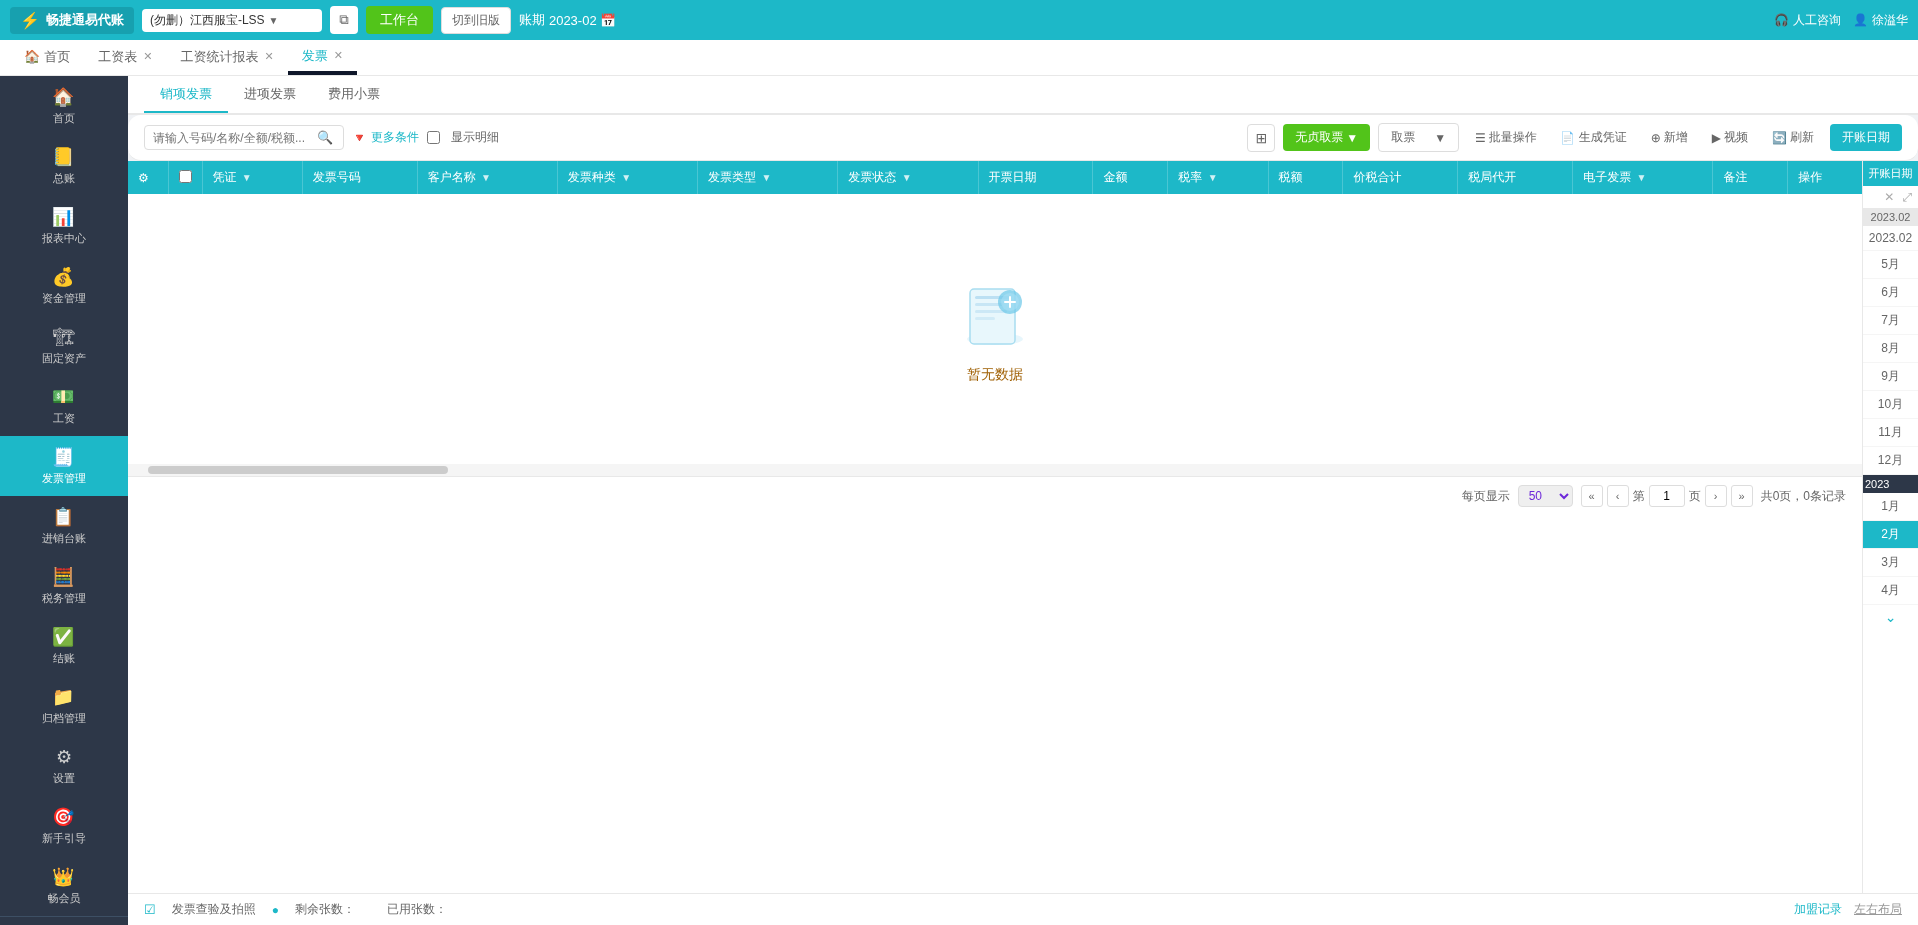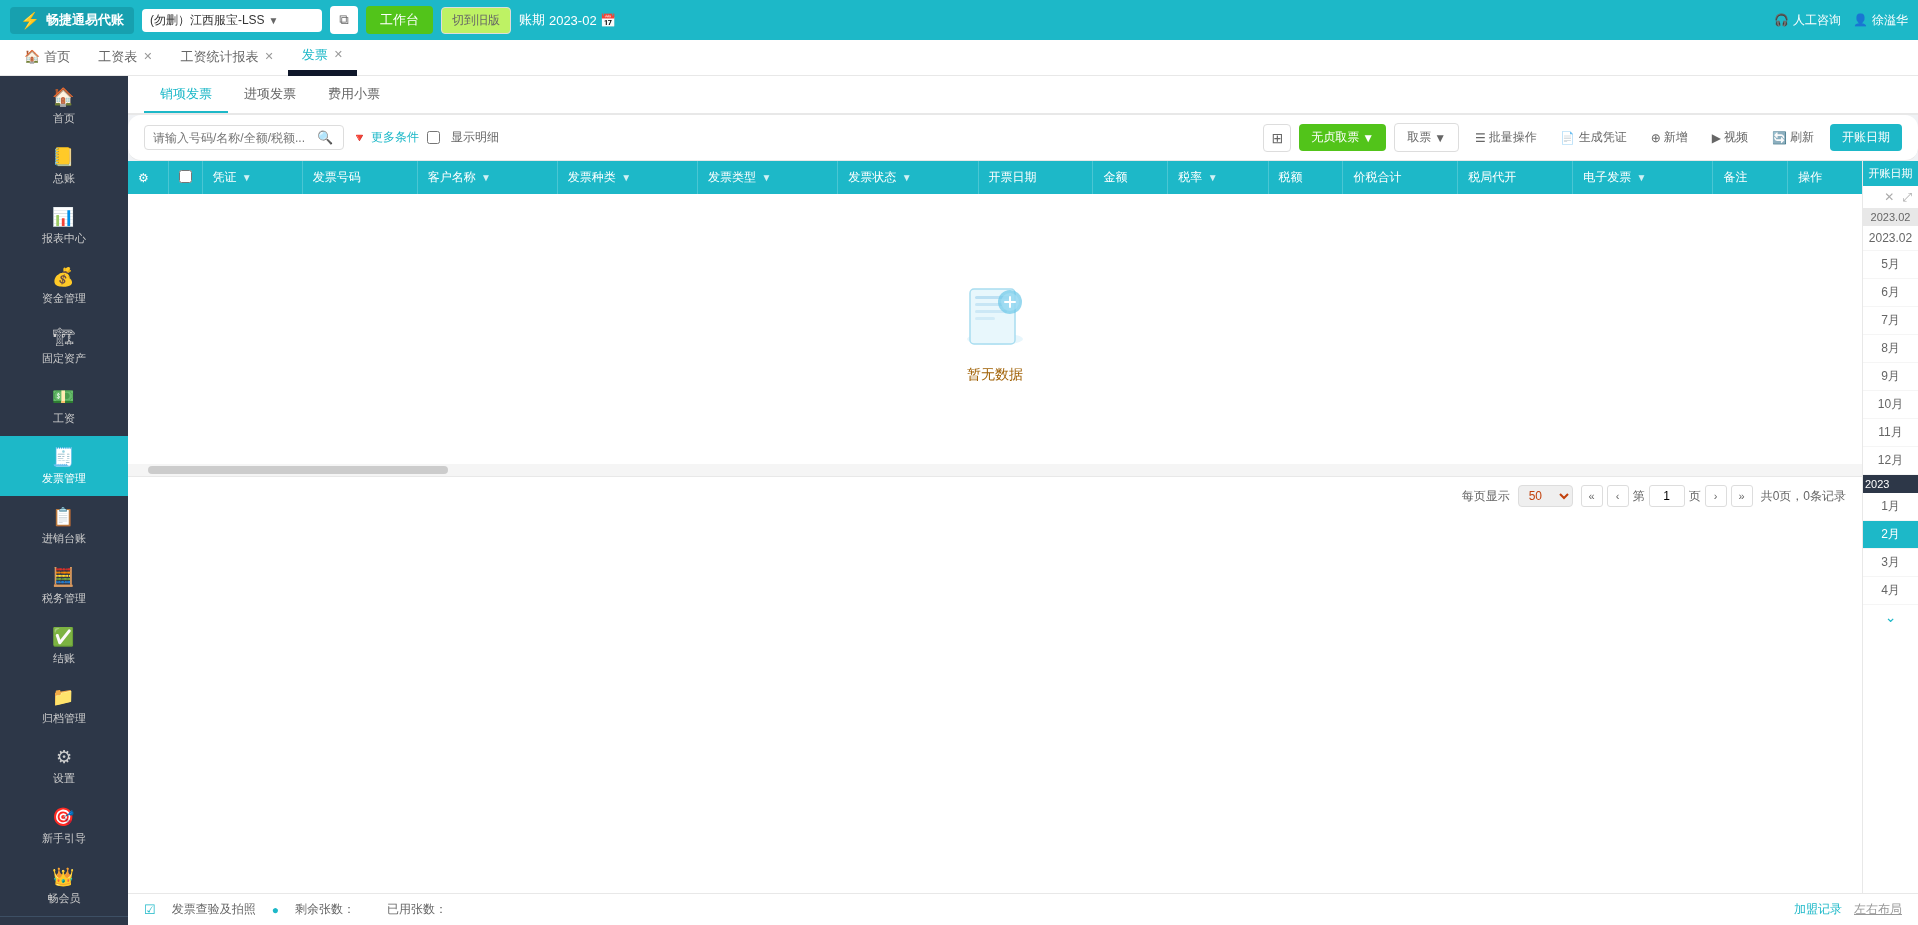--- a/index.html
+++ b/index.html
@@ -56,21 +56,21 @@
     .workspace-btn {
       background: #52c41a;
       color: white;
       border: none;
       border-radius: 4px;
       padding: 5px 14px;
       font-size: 13px;
       cursor: pointer;
     }
     .switch-old-btn {
-      background: #bef264;
+      background: #ffffff;
       color: #666;
       border: 1px solid #ddd;
       border-radius: 4px;
       padding: 4px 10px;
       font-size: 12px;
       cursor: pointer;
     }
     .period-info {
       display: flex;
       align-items: center;
@@ -117,21 +117,21 @@
       gap: 4px;
       padding: 6px 14px;
       font-size: 13px;
       color: #666;
       cursor: pointer;
       border-bottom: 2px solid transparent;
       position: relative;
     }
     .tab-item.active {
       color: #1db8c8;
-      border-bottom: 6px solid #0f172a;
+      border-bottom: 4px solid #0f172a;
       font-weight: 500;
     }
     .tab-close {
       font-size: 11px;
       color: #999;
       margin-left: 2px;
       cursor: pointer;
     }
 
     
@@ -283,21 +283,21 @@
     .btn-outline {
       background: white;
       color: #666;
       border: 1px solid #ddd;
       border-radius: 4px;
       padding: 5px 12px;
       font-size: 12px;
       cursor: pointer;
       display: flex;
       align-items: center;
-      gap: 3px;
+      gap: 19px;
     }
     .btn-text {
       background: transparent;
       color: #666;
       border: none;
       padding: 5px 8px;
       font-size: 12px;
       cursor: pointer;
       display: flex;
       align-items: center;
@@ -355,21 +355,21 @@
       border-top: 1px solid #e8e8e8;
       font-size: 12px;
       color: #666;
       gap: 8px;
     }
     .page-size-select {
       border: 1px solid #ddd;
       border-radius: 4px;
       padding: 2px 6px;
       font-size: 12px;
-      color: #c2410c;
+      color: #6d28d9;
     }
     .page-nav {
       display: flex;
       align-items: center;
       gap: 4px;
     }
     .page-nav button {
       border: 1px solid #ddd;
       background: white;
       border-radius: 3px;

